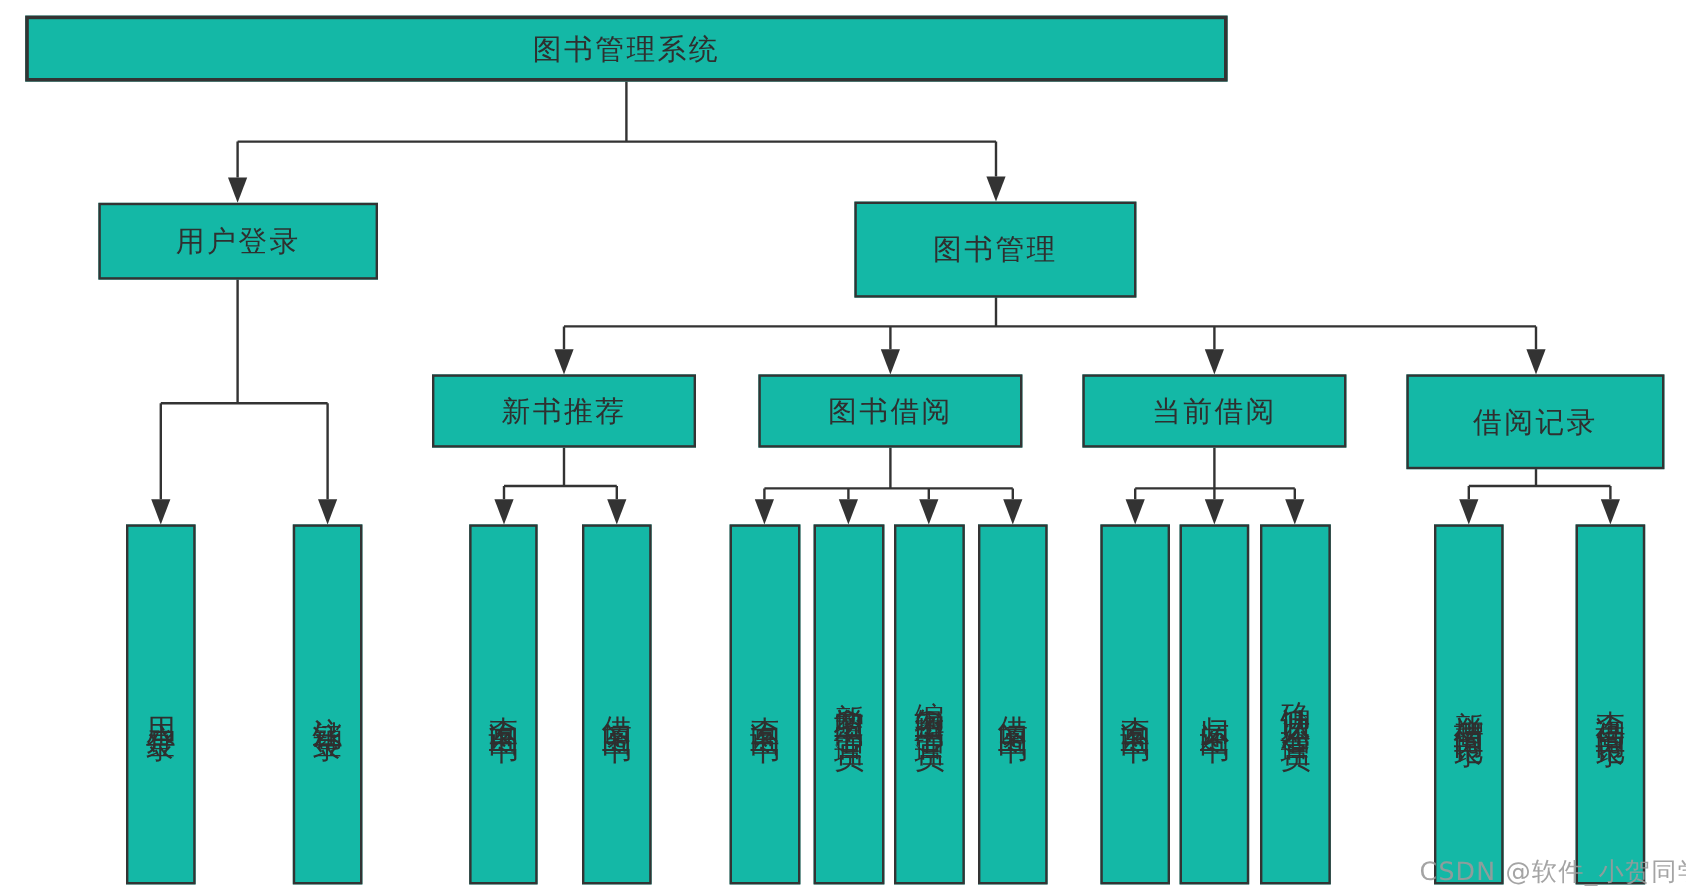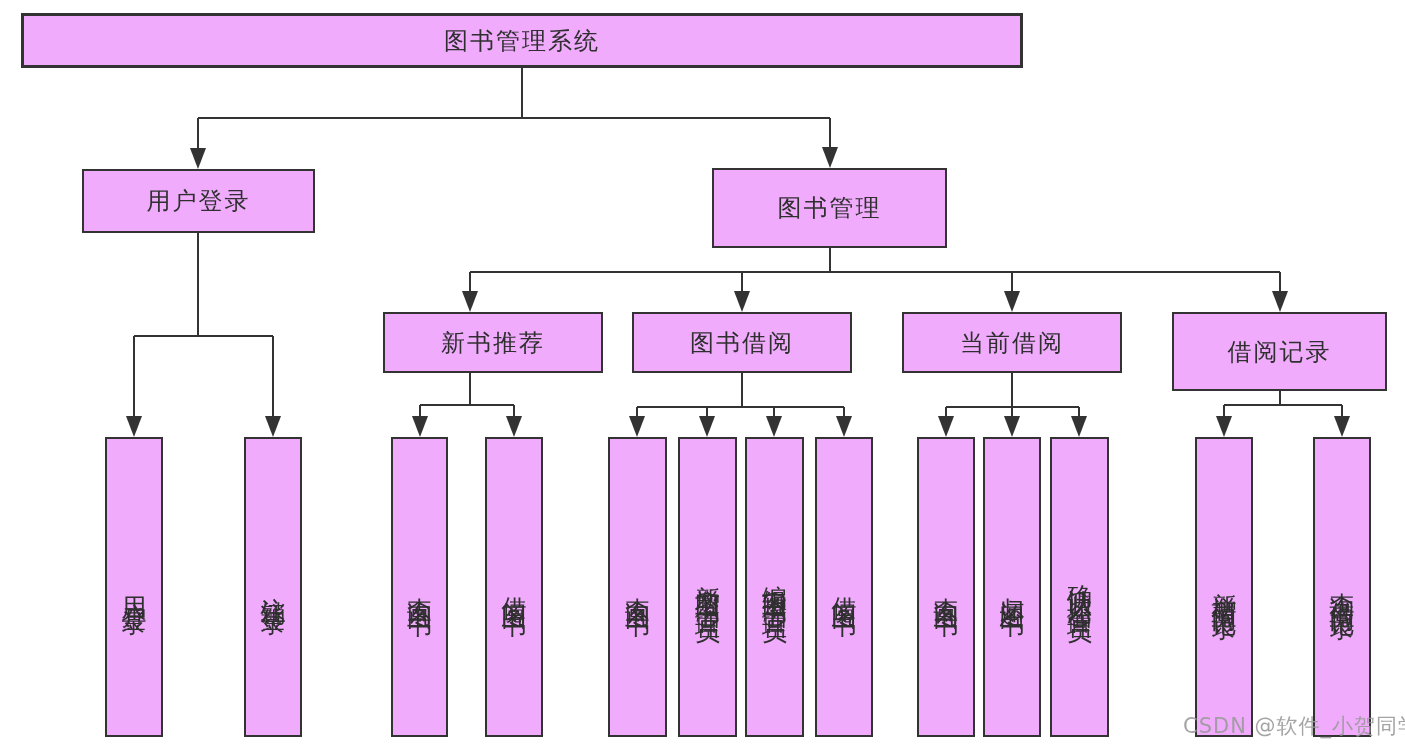--- a/index.html
+++ b/index.html
@@ -13,21 +13,21 @@
   }
   svg.connectors {
     position: absolute;
     left: 0; top: 0;
     width: 1405px; height: 747px;
   }
   .box {
     position: absolute;
     box-sizing: border-box;
     border: 2px solid #333333;
-    background: #f0abfc;
+    background: #14b8a6;
     display: flex;
     align-items: center;
     justify-content: center;
     color: #2f2f2f;
   }
   .box.root { border-width: 3px; font-size: 24px; }
   .box.branch { font-size: 24px; }
   .box.leaf { font-size: 25px; }
   .hlabel { white-space: nowrap; letter-spacing: 2px; }
   .vlabel {
@@ -97,21 +97,21 @@
     <span class="hlabel">图书管理系统</span>
   </div>
 
   <div class="box branch" style="left:82px; top:169px; width:233px; height:64px;">
     <span class="hlabel">用户登录</span>
   </div>
   <div class="box branch" style="left:712px; top:168px; width:235px; height:80px;">
     <span class="hlabel">图书管理</span>
   </div>
 
-  <div class="box branch" style="left:360px; top:312px; width:220px; height:61px;margin-left:23px;">
+  <div class="box branch" style="left:360px; top:312px; width:220px; height:61px;">
     <span class="hlabel">新书推荐</span>
   </div>
   <div class="box branch" style="left:632px; top:312px; width:220px; height:61px;">
     <span class="hlabel">图书借阅</span>
   </div>
   <div class="box branch" style="left:902px; top:312px; width:220px; height:61px;text-align:right;">
     <span class="hlabel">当前借阅</span>
   </div>
   <div class="box branch" style="left:1172px; top:312px; width:215px; height:79px;">
     <span class="hlabel">借阅记录</span>

